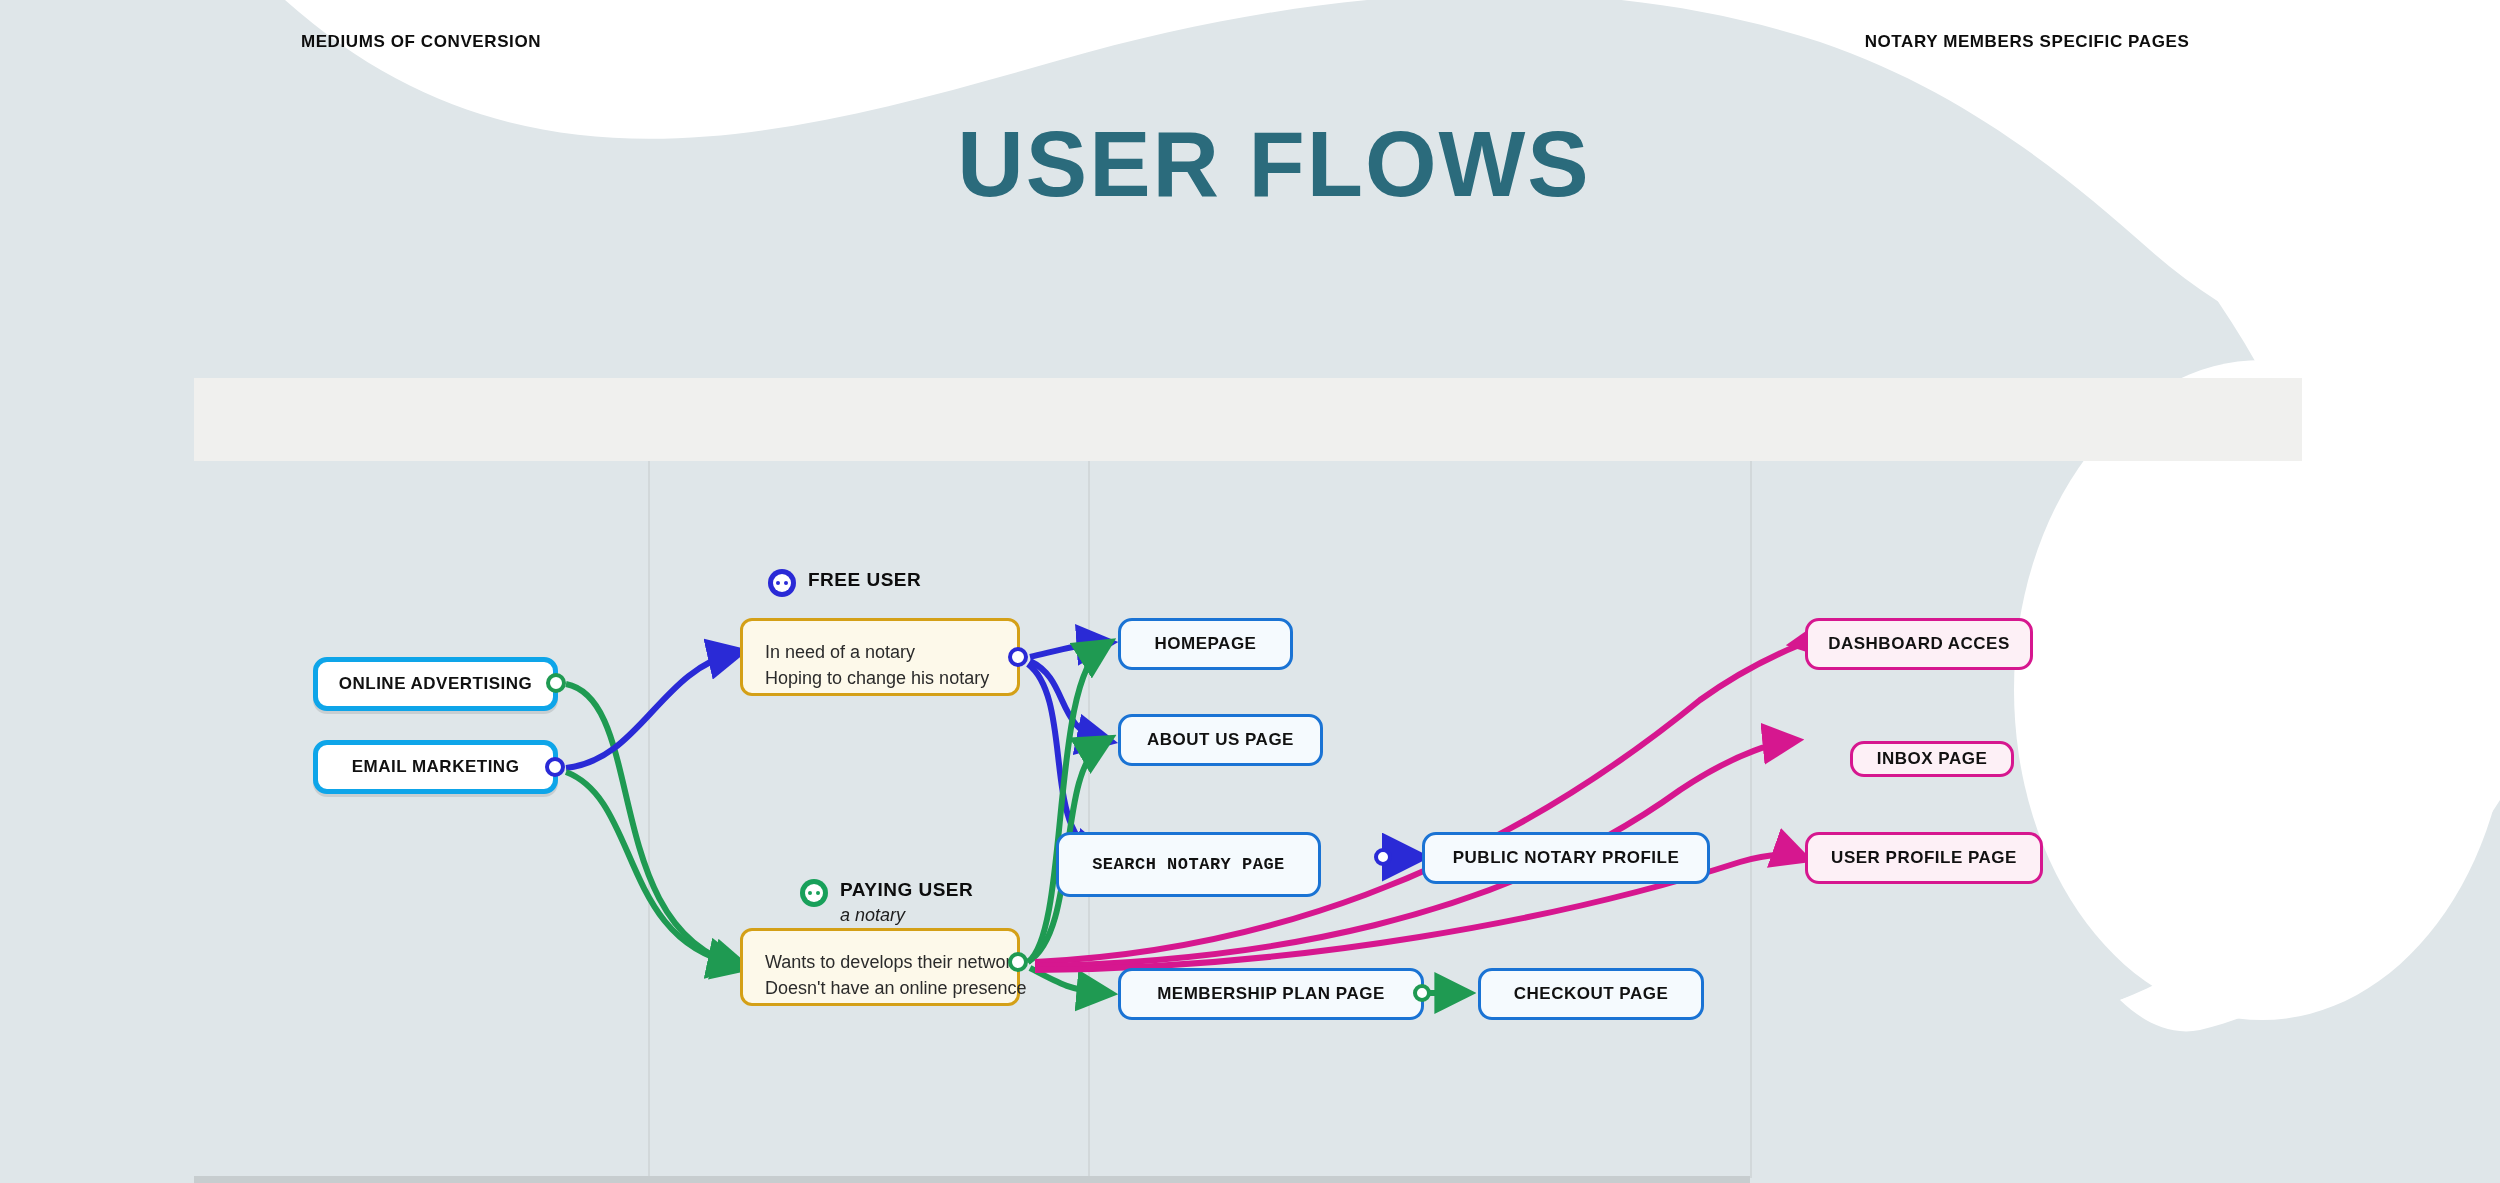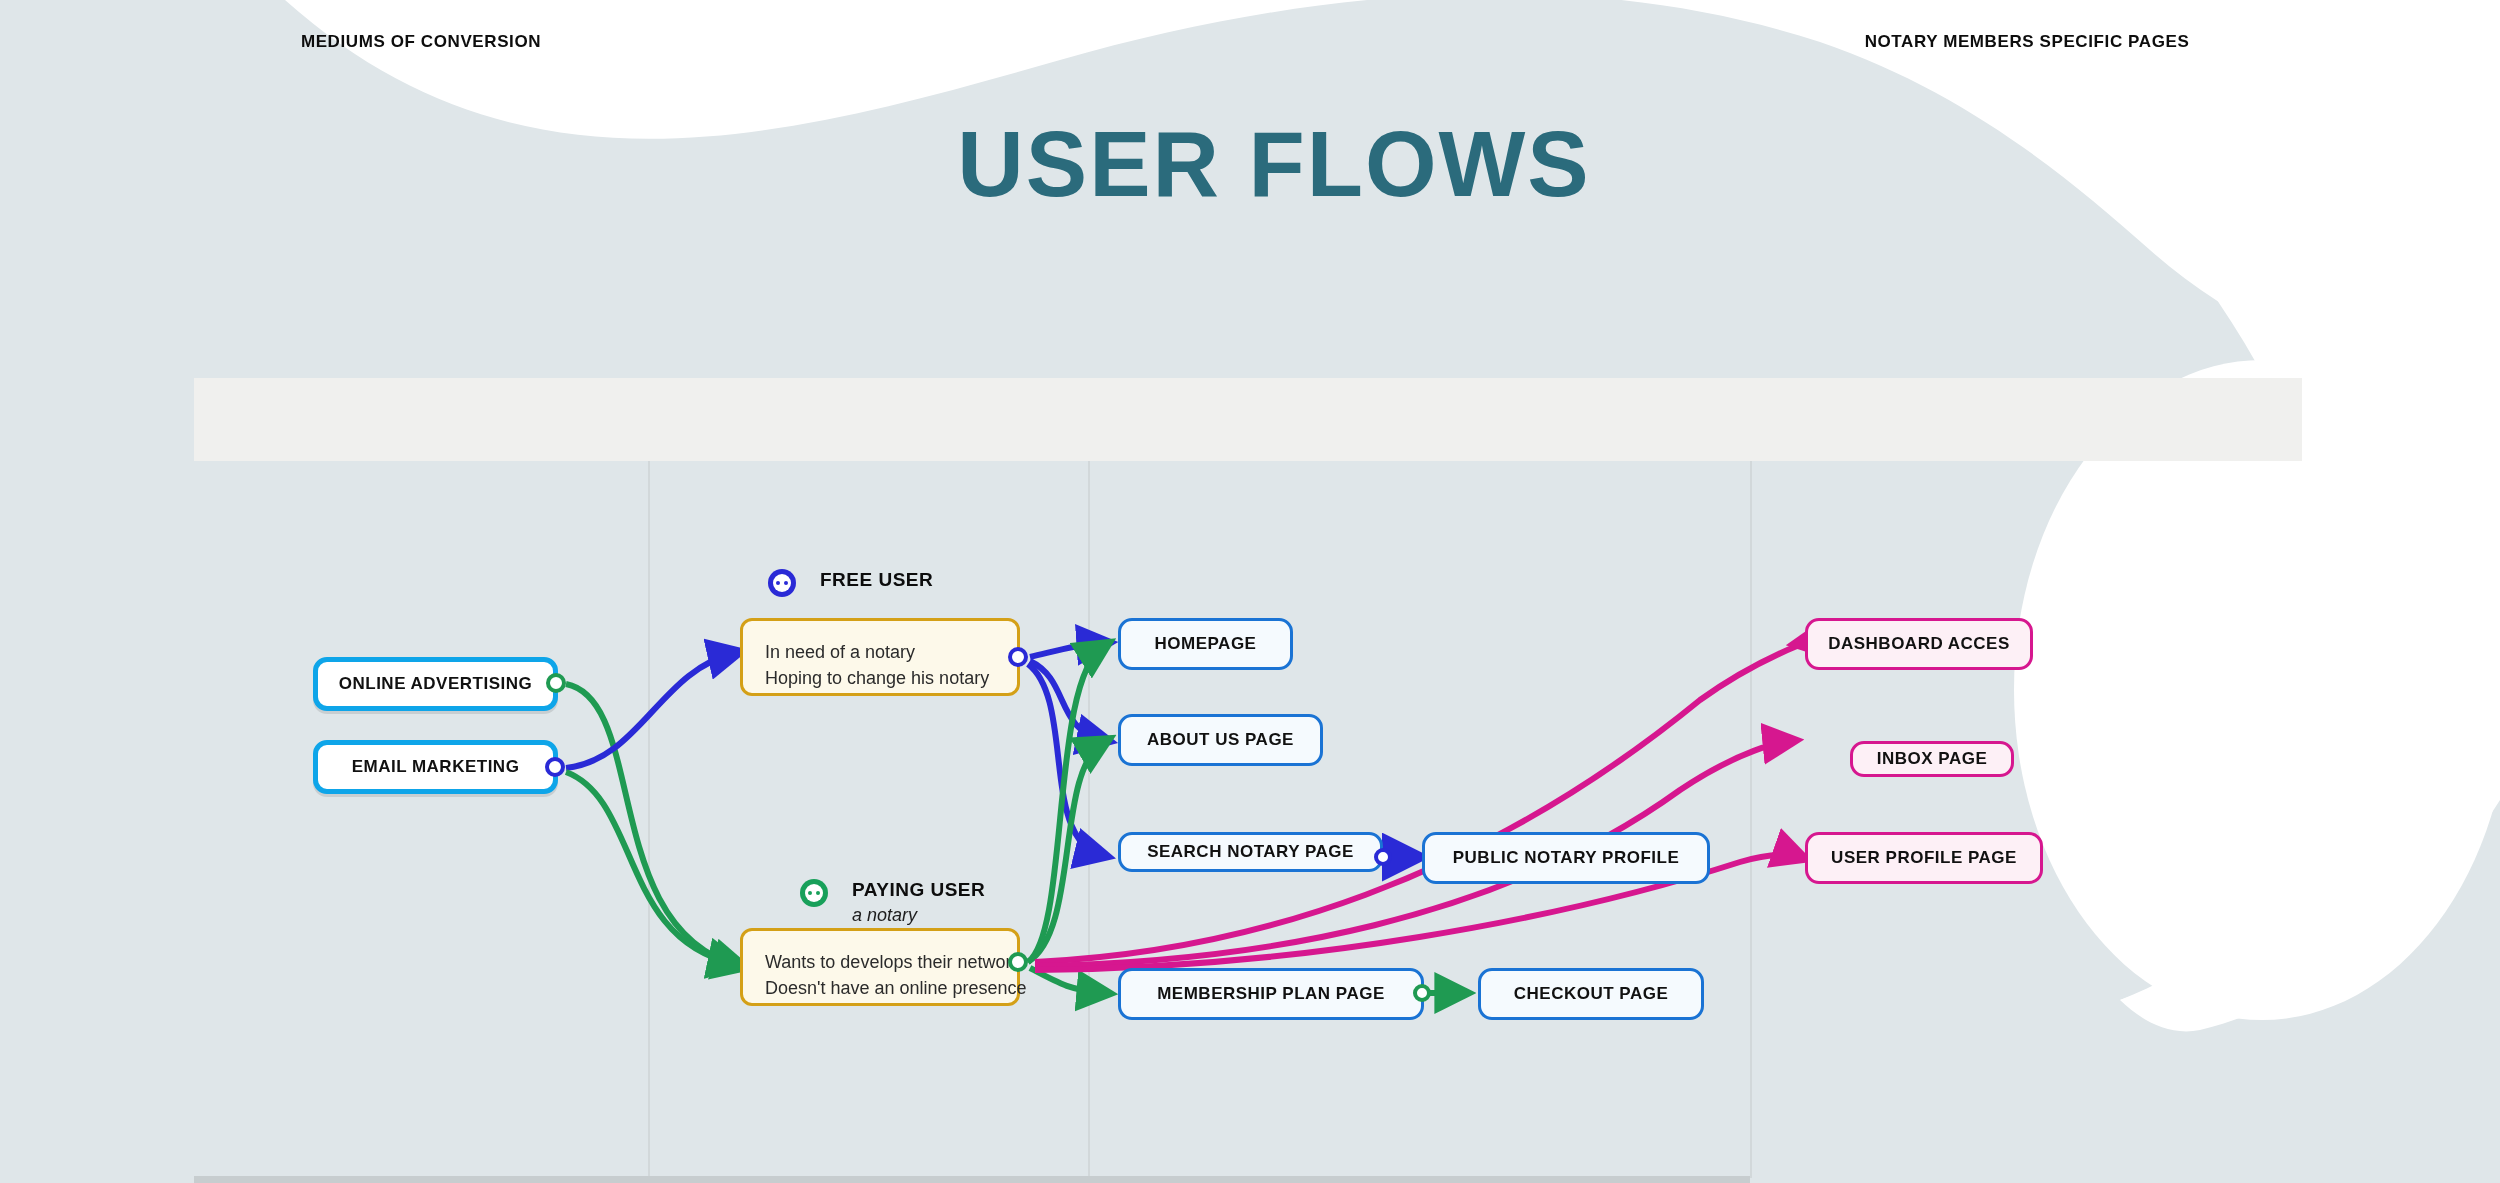--- a/index.html
+++ b/index.html
@@ -138,21 +138,21 @@
     font-size: 18px;
     color: #2b2b2b;
     line-height: 1.45;
   }
 
   
   .persona-label {
     position: absolute;
     display: flex;
     align-items: flex-start;
-    gap: 24px;
+    gap: 12px;
     z-index: 6;
   }
   .persona-icon {
     width: 28px; height: 28px;
     border-radius: 50%;
     position: relative;
     flex: 0 0 auto;
     margin-top: 1px;
   }
   .persona-icon.blue { background: #2a2ad6; }
@@ -320,21 +320,21 @@
   <div class="node persona-card" style="left:740px;top:928px;width:280px;height:78px;">
     <div>Wants to develops their network</div>
     <div>Doesn't have an online presence</div>
   </div>
   <div class="dot green" style="left:1008px;top:952px;"></div>
 
   <div class="node page" style="left:1118px;top:618px;width:175px;height:52px;">HOMEPAGE</div>
 
   <div class="node page" style="left:1118px;top:714px;width:205px;height:52px;">ABOUT US PAGE</div>
 
-  <div class="node page" style="left:1118px;top:832px;width:265px;height:40px;">SEARCH NOTARY PAGE</div>
+  <div class="node page" style="left:1056px;top:832px;width:265px;height:65px;font-family:Liberation Mono, monospace;">SEARCH NOTARY PAGE</div>
   <div class="dot blue-sm" style="left:1374px;top:848px;"></div>
 
   <div class="node page" style="left:1422px;top:832px;width:288px;height:52px;">PUBLIC NOTARY PROFILE</div>
 
   <div class="node page" style="left:1118px;top:968px;width:306px;height:52px;">MEMBERSHIP PLAN PAGE</div>
   <div class="dot green-sm" style="left:1413px;top:984px;"></div>
 
   <div class="node page" style="left:1478px;top:968px;width:226px;height:52px;">CHECKOUT PAGE</div>
 
   <div class="node notary" style="left:1805px;top:618px;width:228px;height:52px;">DASHBOARD ACCES</div>

